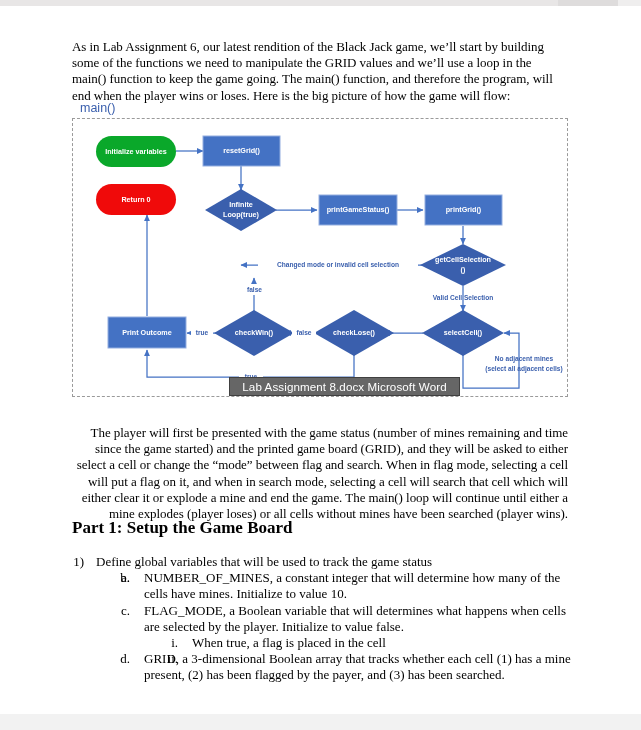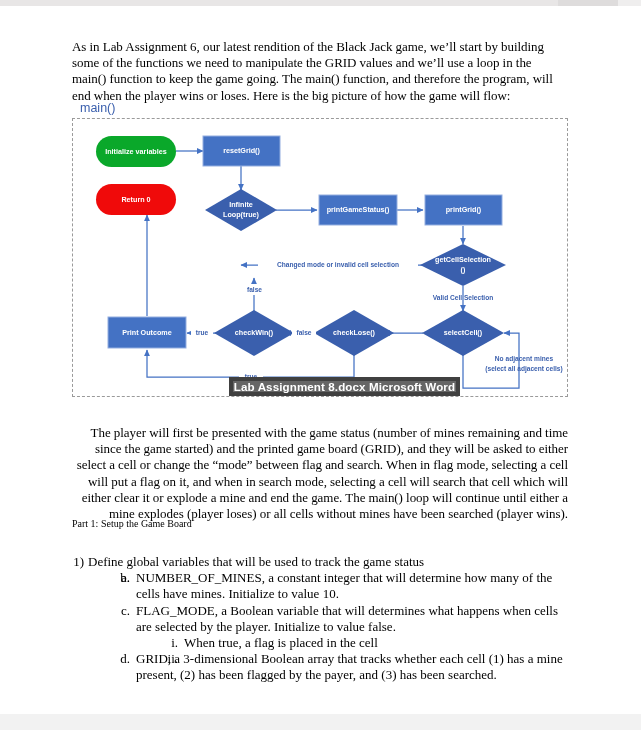--- a/index.html
+++ b/index.html
@@ -58,22 +58,22 @@
     letter-spacing: -0.05px;
   }
   #intro-para { top: 20px; }
   #mid-para { top: 406px; text-align: right; }
 
   .section-head {
     position: absolute;
     left: 72px;
     top: 512px;
     width: 496px;
-    font-size: 10px;
-    font-weight: normal;
+    font-size: 17px;
+    font-weight: bold;
     color: #000000;
   }
 
   .list-1 {
     position: absolute;
     left: 72px;
     top: 546px;
     width: 500px;
     font-size: 13.0px;
     line-height: 16.2px;
@@ -87,21 +87,21 @@
   .lvl2 { padding-left: 64px; }
   .lvl3 { padding-left: 112px; }
   .marker {
     position: absolute;
     display: inline-block;
     text-align: right;
   }
   .lvl1 > .marker { left: -8px; width: 20px; }
   .lvl2 > .marker { left: 40px; width: 18px; }
   .lvl3 > .marker { left: 84px; width: 22px; }
-  .li-text { display: block; }
+  .li-text { display: block; margin-left: 8px; }
 
   
   .figure {
     position: absolute;
     left: 72px;
     top: 95px;
     width: 498px;
     height: 300px;
   }
   .fig-title {
@@ -127,29 +127,29 @@
     left: 0px;
     top: 17px;
   }
   .taskbar-tip {
     position: absolute;
     left: 157px;
     top: 276px;
     width: 231px;
     height: 19px;
     background: #666666;
-    border: 4px solid #404040;
+    border: 1px solid #404040;
     box-sizing: border-box;
     display: flex;
     align-items: center;
     justify-content: center;
     color: #ffffff;
     font-family: "Liberation Sans", sans-serif;
     font-size: 11.6px;
-    font-weight: bold;
+    font-weight: normal;
     letter-spacing: 0.1px;
     white-space: nowrap;
   }
   text.nodelabel {
     font-family: "Liberation Sans", sans-serif;
     fill: #ffffff;
     font-size: 7.2px;
     font-weight: bold;
     text-anchor: middle;
     dominant-baseline: middle;

